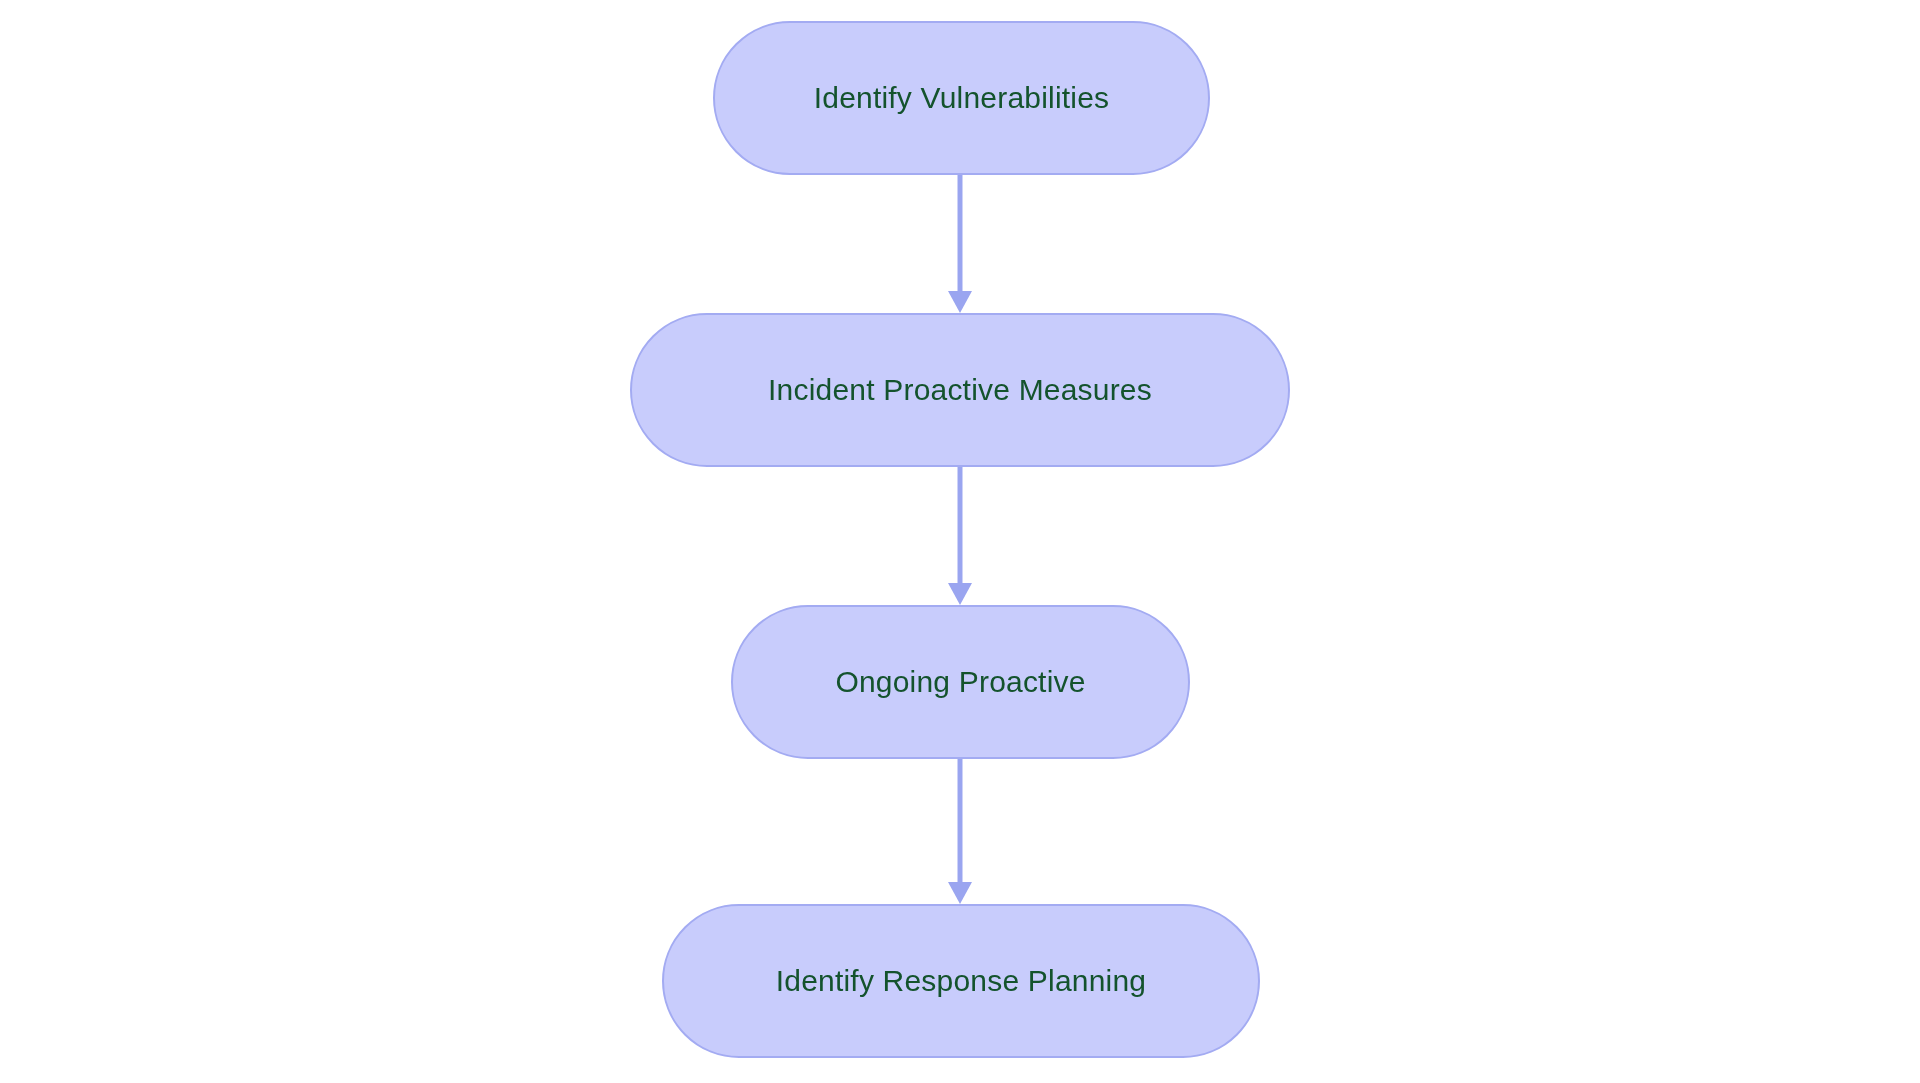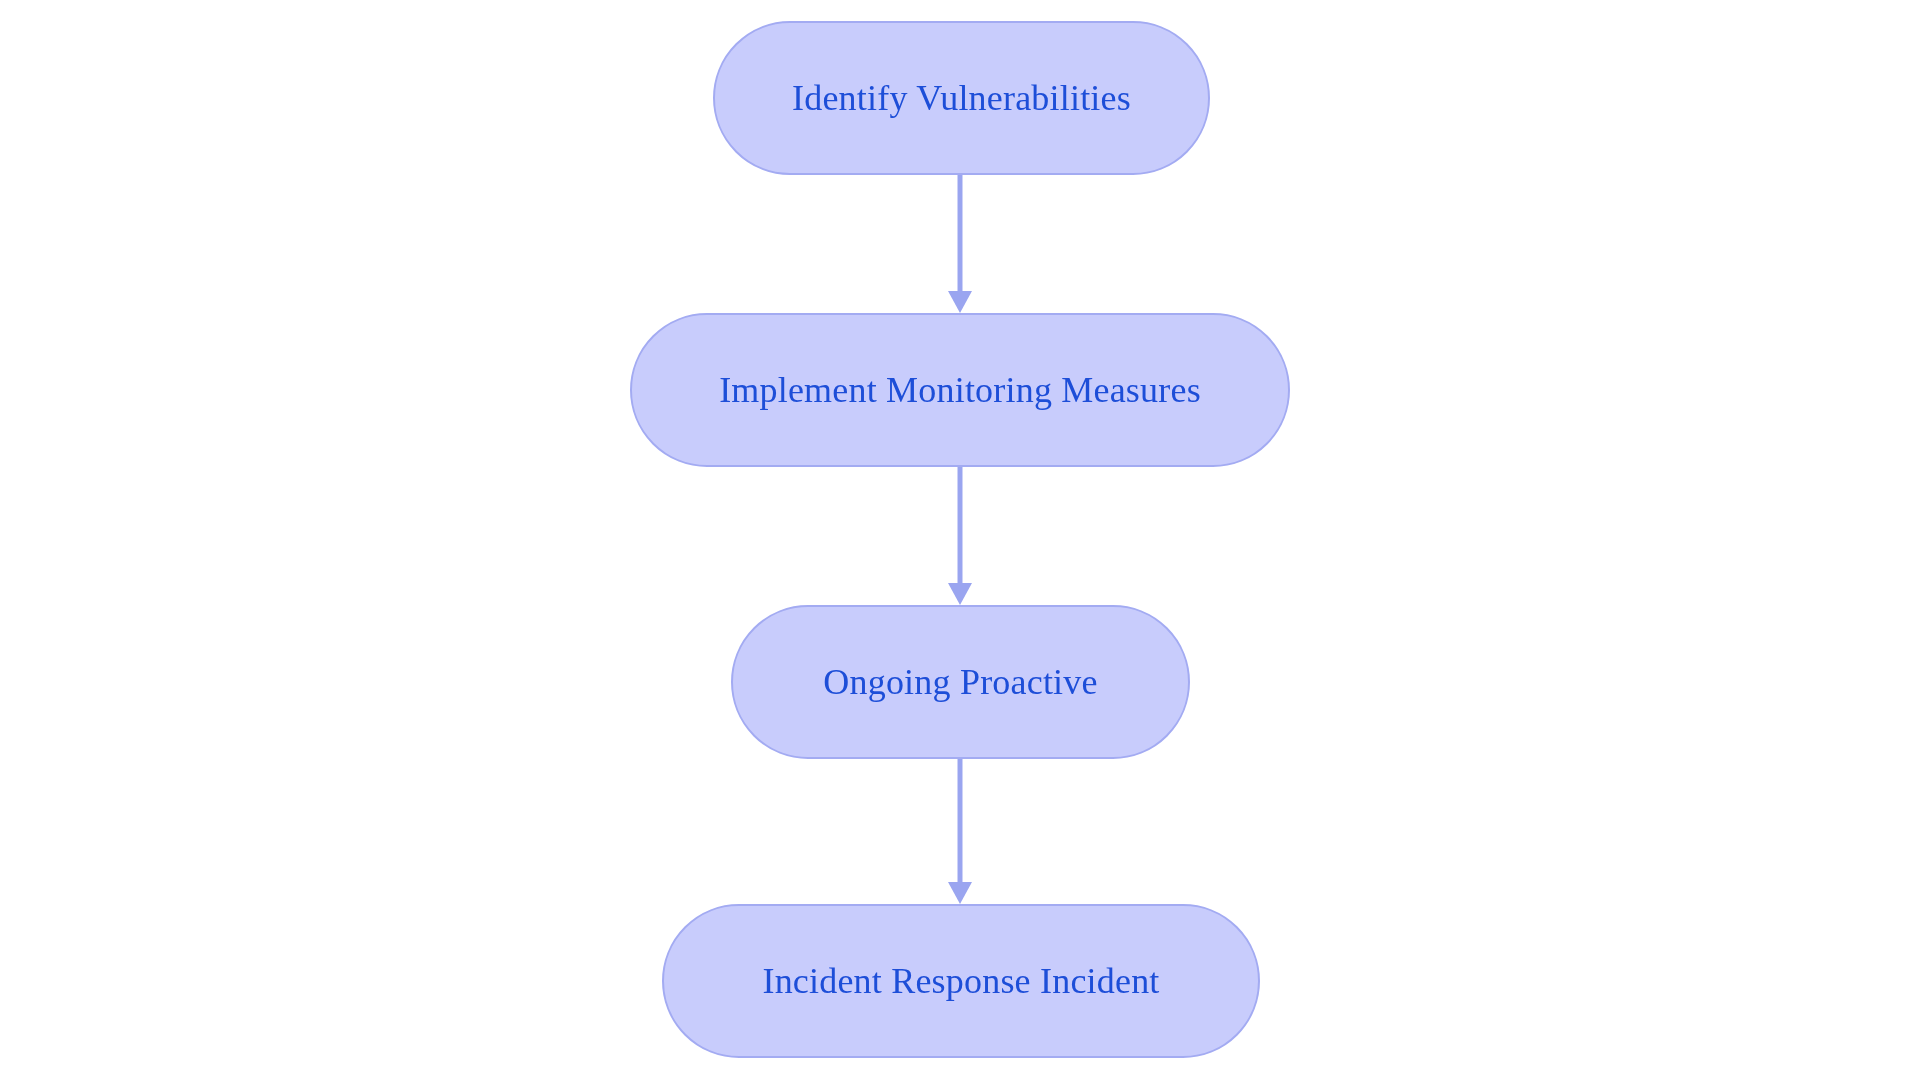--- a/index.html
+++ b/index.html
@@ -31,23 +31,23 @@
     box-sizing: border-box;
     background: #c8ccfc;
     border: 2px solid #a3abf2;
     border-radius: 200px;
     display: flex;
     align-items: center;
     justify-content: center;
     z-index: 2;
   }
   .node-label {
-    color: #1d4ed8;
-    font-family: Liberation Serif, serif;
-    font-size: 36px;
+    color: #14532d;
+    font-family: Liberation Sans, sans-serif;
+    font-size: 30px;
     font-weight: 400;
     line-height: 1;
     letter-spacing: 0.2px;
     white-space: nowrap;
     user-select: none;
   }
 </style>
 </head>
 <body>
 
@@ -66,24 +66,24 @@
       <line x1="960" y1="759" x2="960" y2="883" stroke="#9aa5f0" stroke-width="5"></line>
       <polygon points="948,882 972,882 960,904" fill="#9aa5f0"></polygon>
     </g>
   </svg>
 
   <div class="node" style="left:713px; top:21px; width:497px; height:154px;">
     <span class="node-label">Identify Vulnerabilities</span>
   </div>
 
   <div class="node" style="left:630px; top:313px; width:660px; height:154px;">
-    <span class="node-label">Implement Monitoring Measures</span>
+    <span class="node-label">Incident Proactive Measures</span>
   </div>
 
   <div class="node" style="left:731px; top:605px; width:459px; height:154px;">
     <span class="node-label">Ongoing Proactive</span>
   </div>
 
   <div class="node" style="left:662px; top:904px; width:598px; height:154px;">
-    <span class="node-label">Incident Response Incident</span>
+    <span class="node-label">Identify Response Planning</span>
   </div>
 
 </div>
 
 </body></html>

